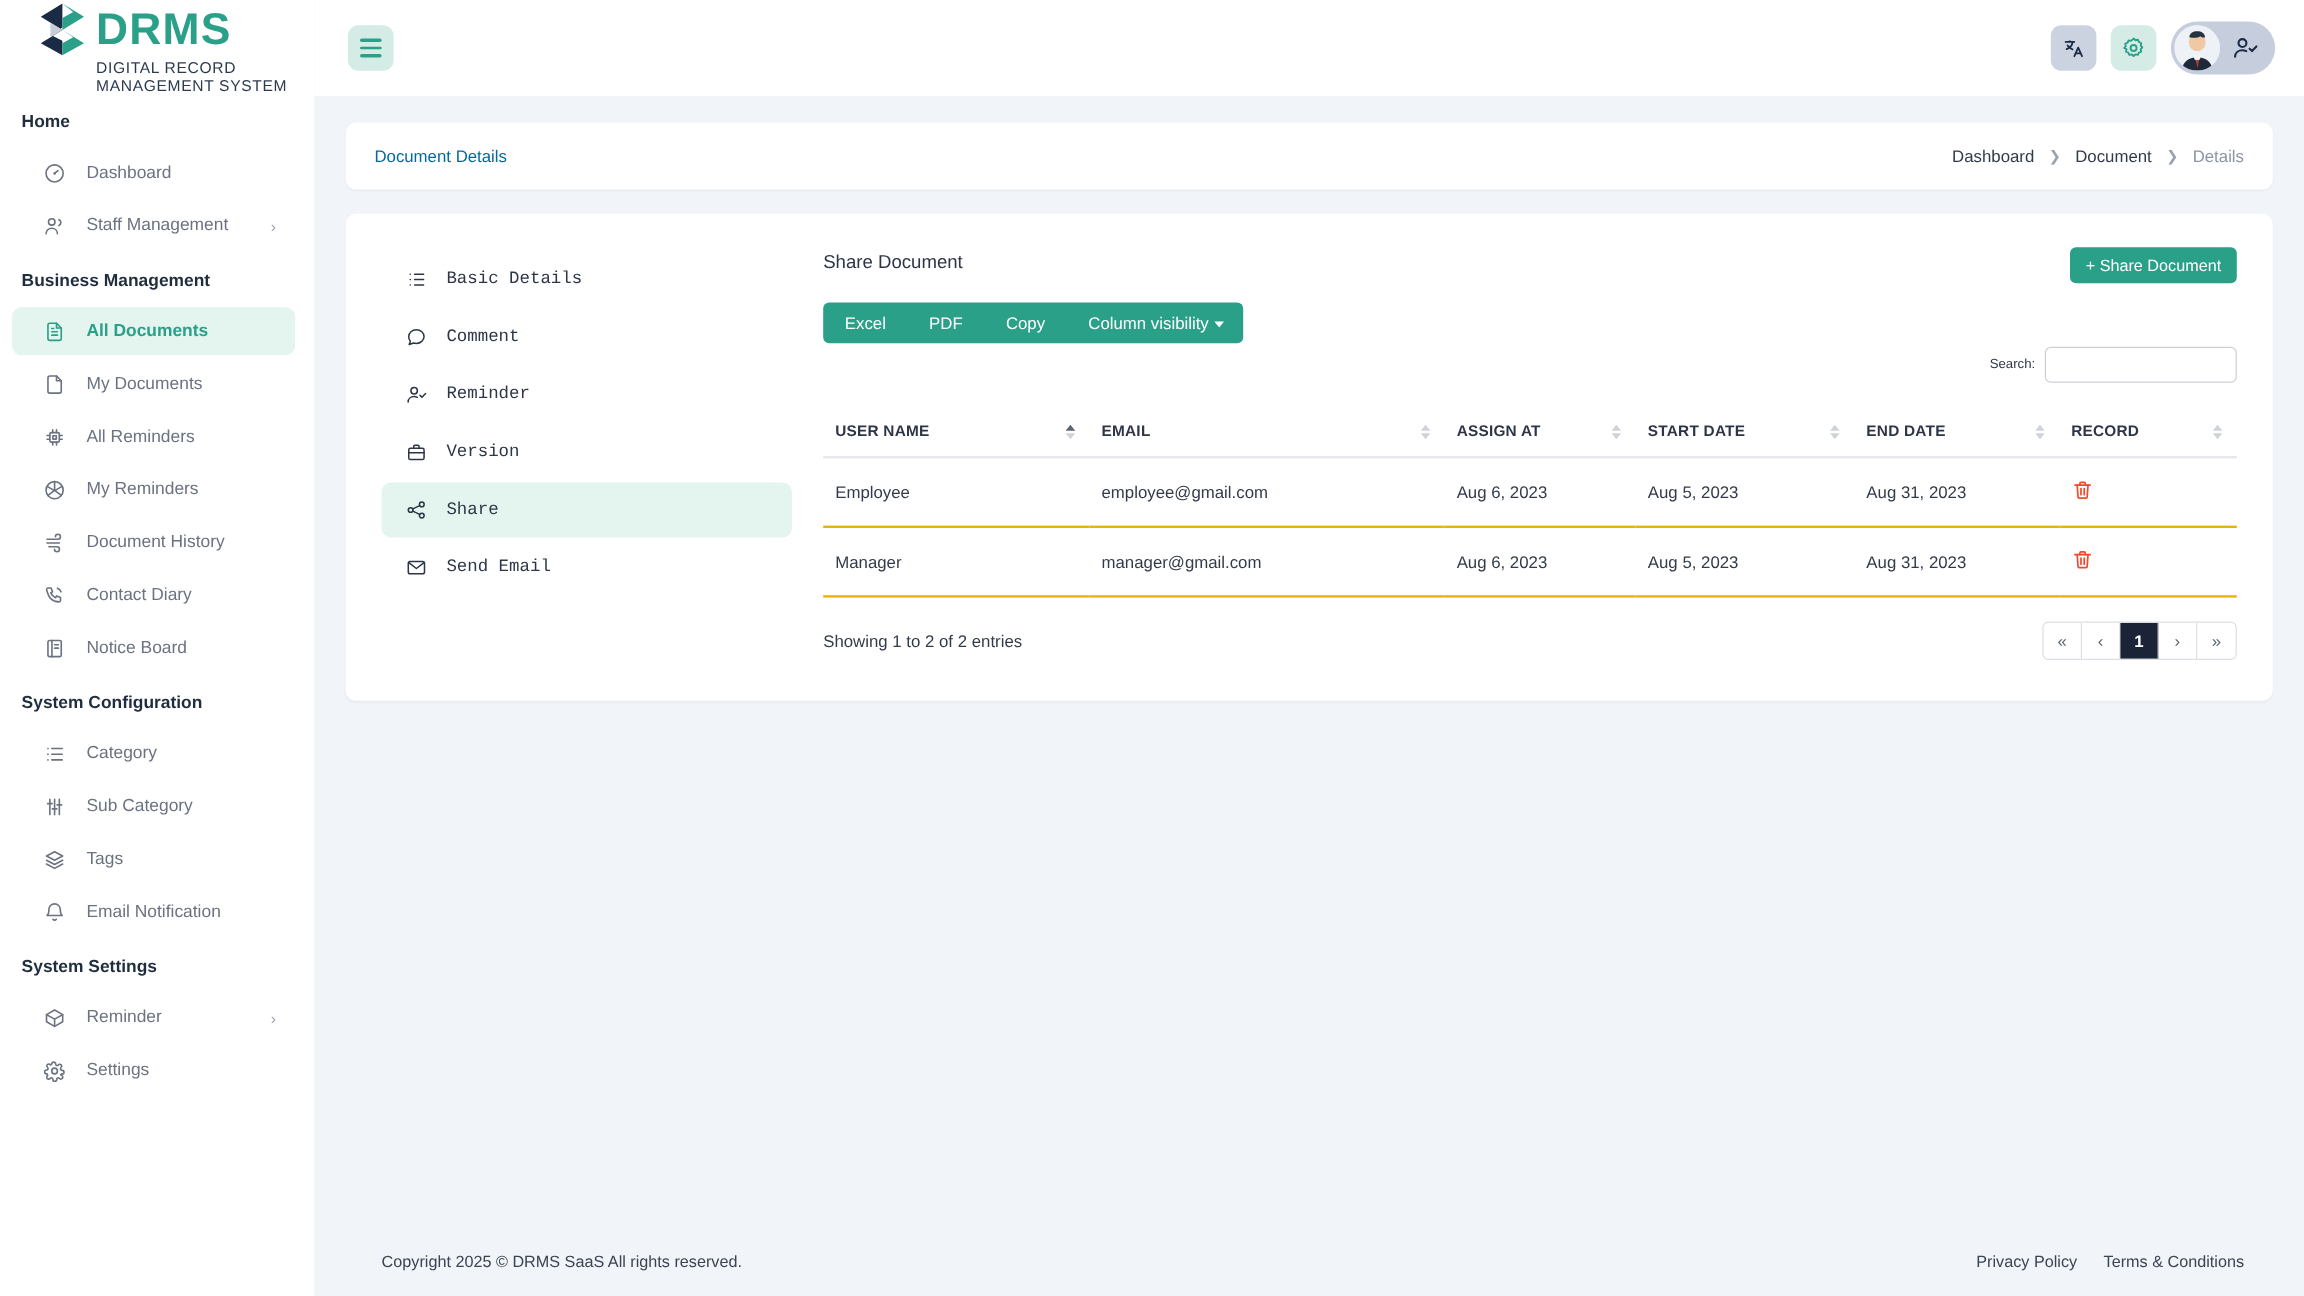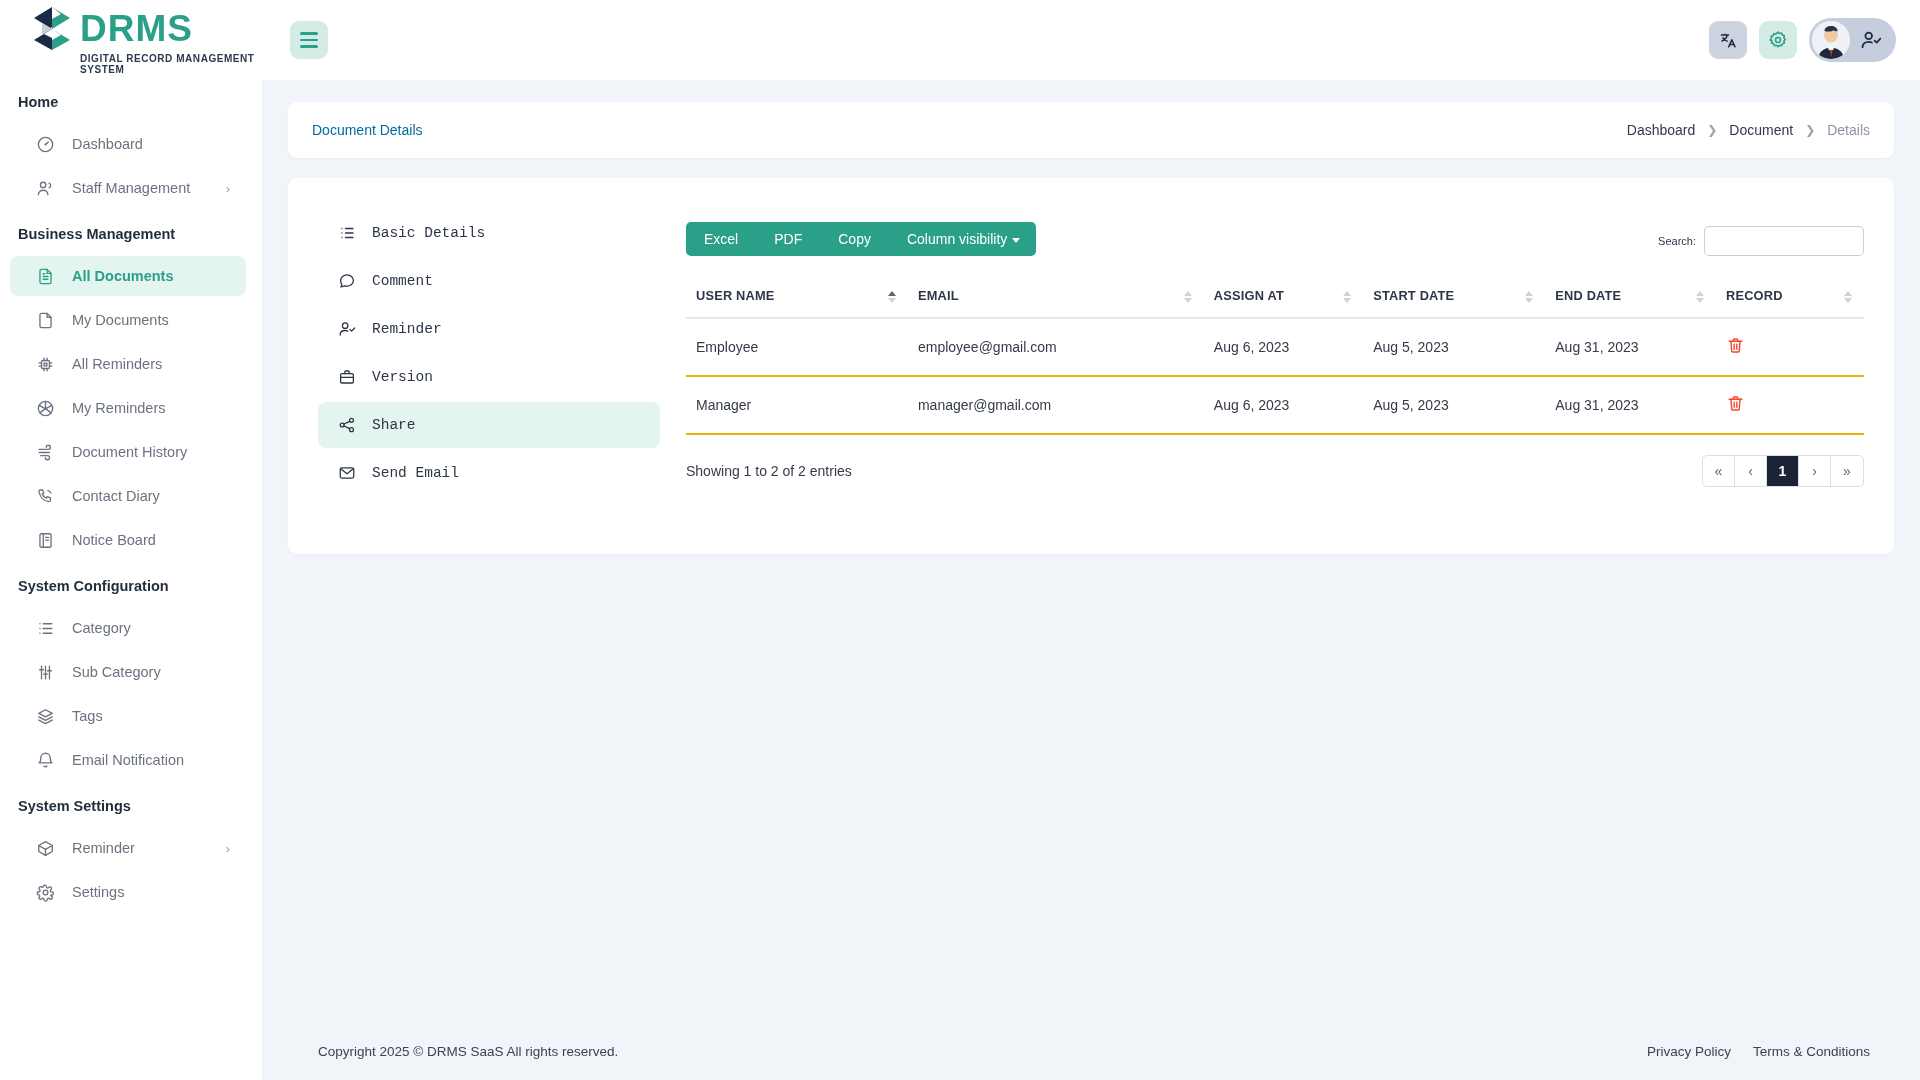--- a/index.html
+++ b/index.html
@@ -14,21 +14,21 @@
   
   .sidebar {
     width: 262px; height: 1080px; background: #ffffff;
     flex: 0 0 262px; position: relative; z-index: 5;
   }
   .logo-wrap { height: 80px; display: flex; align-items: center; padding-left: 28px; }
   .logo { display: flex; flex-direction: column; }
   .logo-top { display: flex; align-items: center; gap: 4px; }
   .logo-mark { width: 48px; height: 46px; }
   .logo-text { font-size: 37px; font-weight: 700; color: #2aa089; letter-spacing: 1px; line-height: 1; }
-  .logo-sub { font-size: 10px; color: #2b3a4f; letter-spacing: .55px; margin-left: 52px; margin-top: 2px; font-weight: 700; }
+  .logo-sub { font-size: 13px; color: #2b3a4f; letter-spacing: .55px; margin-left: 52px; margin-top: 2px; font-weight: 400; }
 
   .nav-section {
     font-size: 14.5px; font-weight: 700; color: #1f2d3d;
     padding: 14px 0 10px 18px;
   }
   .nav-item {
     display: flex; align-items: center; height: 40px;
     margin: 4px 16px 4px 10px; padding-left: 24px;
     border-radius: 8px; color: #6b7280; font-size: 14.5px;
     cursor: pointer; position: relative;
@@ -96,21 +96,21 @@
 
   
   .pane { flex: 1; min-width: 0; padding-top: 2px; }
   .pane-head { display: flex; align-items: flex-start; }
   .pane-title { font-size: 15.5px; color: #2c3647; padding-top: 4px; }
   .btn-share {
     margin-left: auto; background: #2aa089; color: #fff; border: none;
     border-radius: 5px; height: 30px; padding: 0 13px; font-size: 13.5px;
     cursor: pointer; font-family: inherit; white-space: nowrap;
   }
-  .toolbar-row { display: flex; align-items: center; margin-top: 16px; }
+  .toolbar-row { display: flex; align-items: flex-start; margin-top: 16px; flex-direction: column; }
   .btn-group {
     display: flex; background: #2aa089; border-radius: 5px; overflow: hidden; height: 34px;
   }
   .btn-group button {
     background: transparent; border: none; color: #fff; font-size: 14px;
     padding: 0 18px; cursor: pointer; font-family: inherit; height: 34px;
   }
   .btn-group button.colvis { padding-right: 16px; }
   .caret { display: inline-block; margin-left: 5px; border-left: 4px solid transparent; border-right: 4px solid transparent; border-top: 5px solid #fff; vertical-align: middle; }
   .search-wrap { margin-left: auto; display: flex; align-items: center; gap: 8px; padding-top: 3px; }
@@ -439,20 +439,24 @@
                 <svg viewBox="0 0 24 24">
                   <rect x="3" y="5.2" width="18" height="13.6" rx="2"></rect>
                   <path d="M3.6 6.4L12 13l8.4-6.6"></path>
                 </svg>
               </span>
               <span>Send Email</span>
             </div>
           </div>
 
         <div class="pane">
+          <div class="pane-head">
+            <div class="pane-title">Share Document</div>
+            <button class="btn-share">+ Share Document</button>
+          </div>
 
           <div class="toolbar-row">
             <div class="btn-group">
               <button>Excel</button>
               <button>PDF</button>
               <button>Copy</button>
               <button class="colvis"><span>Column visibility</span><i class="caret"></i></button>
             </div>
             <div class="search-wrap">
               <span class="search-label">Search:</span>

